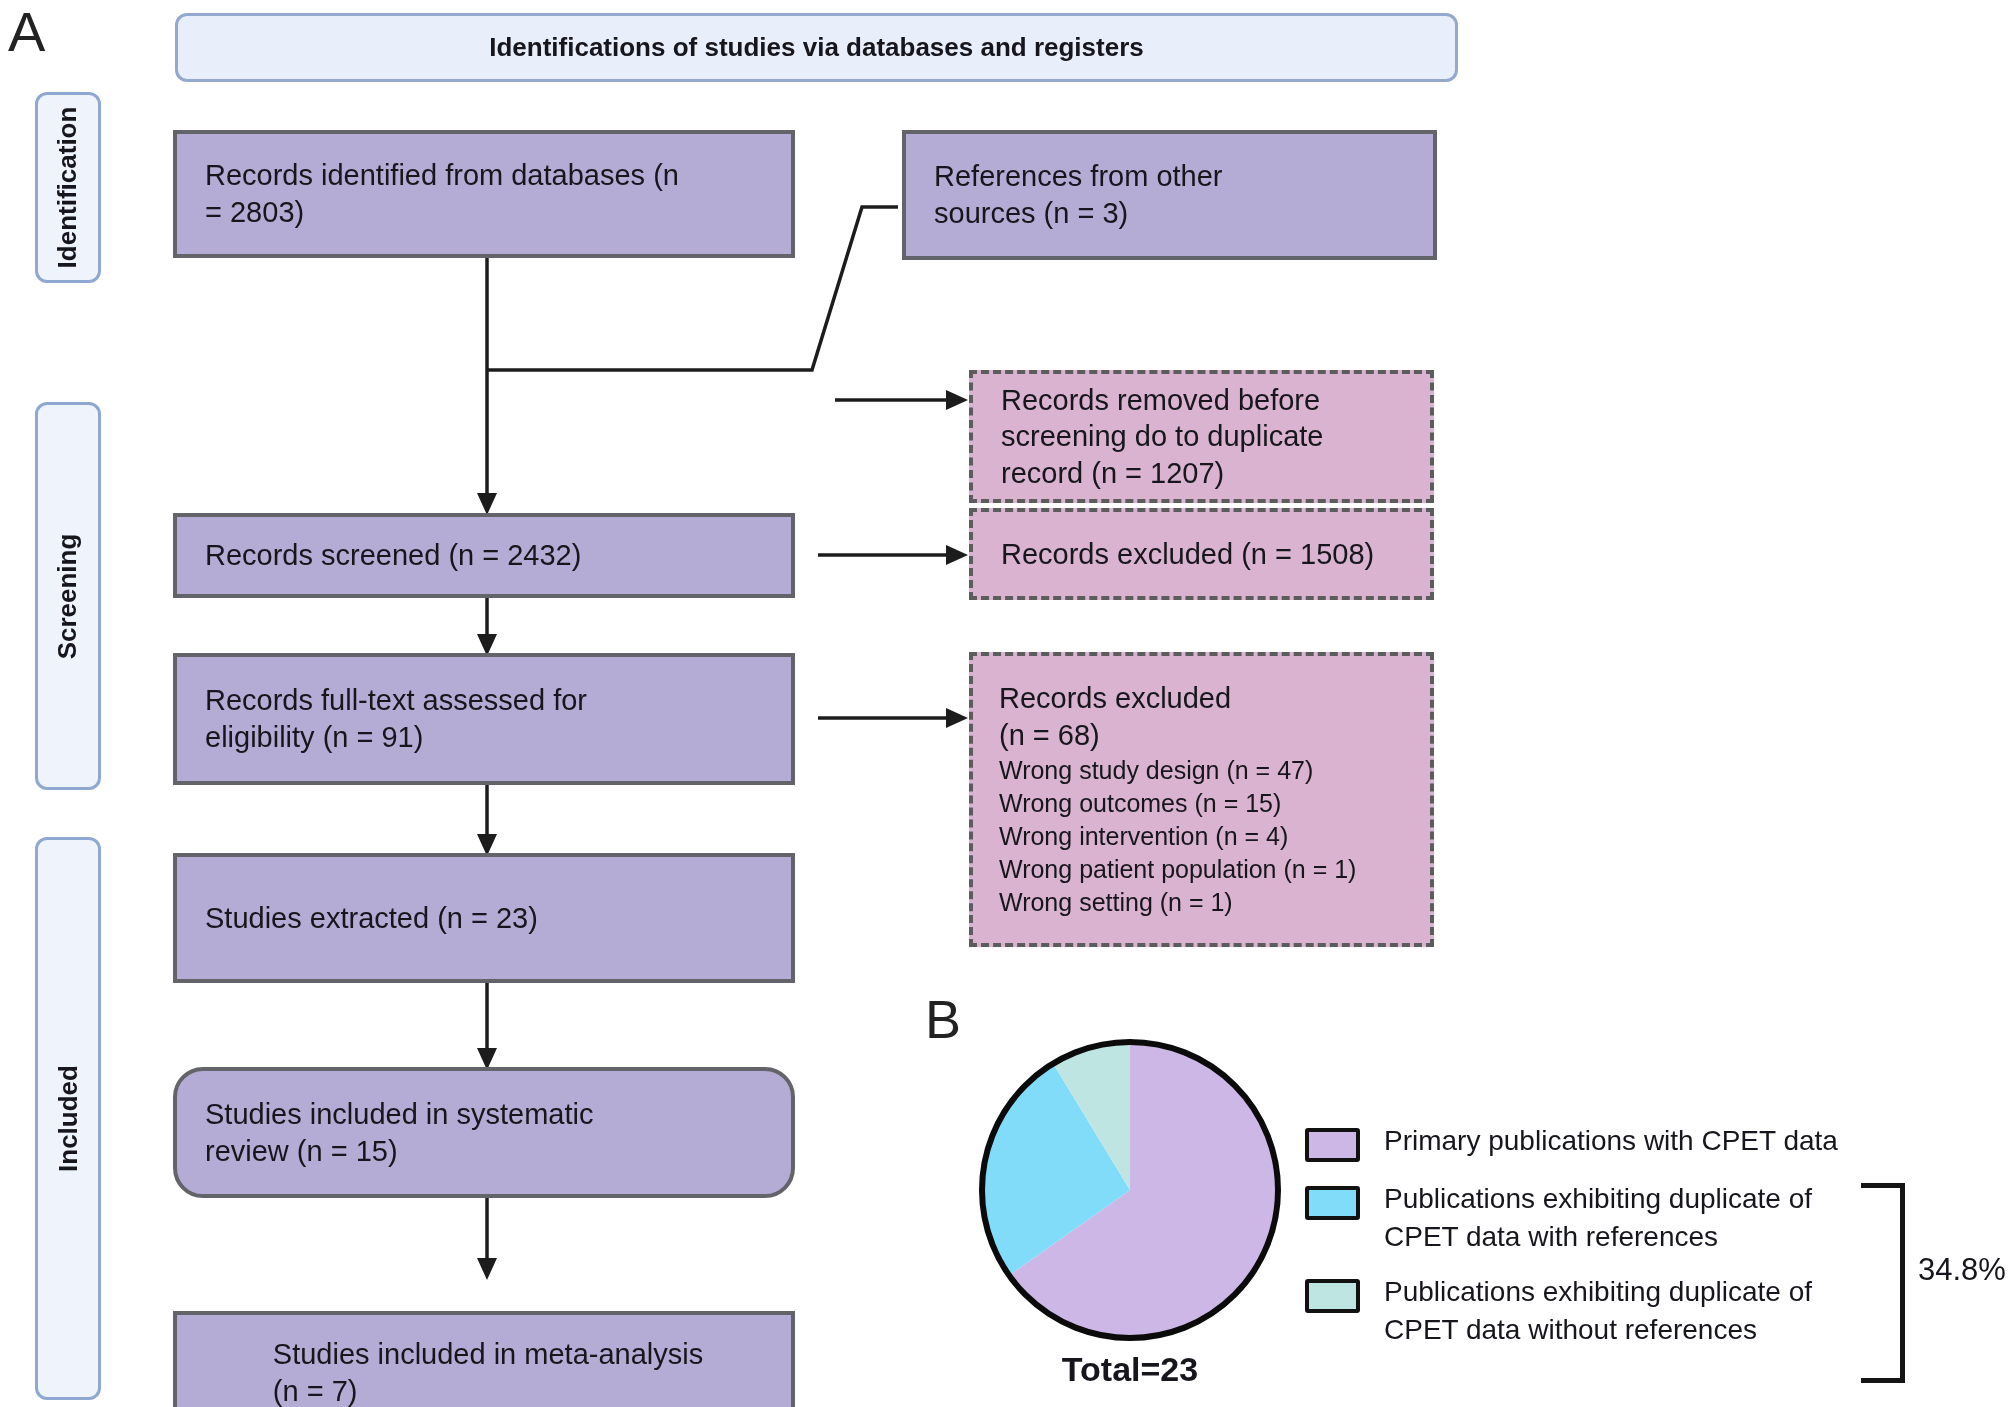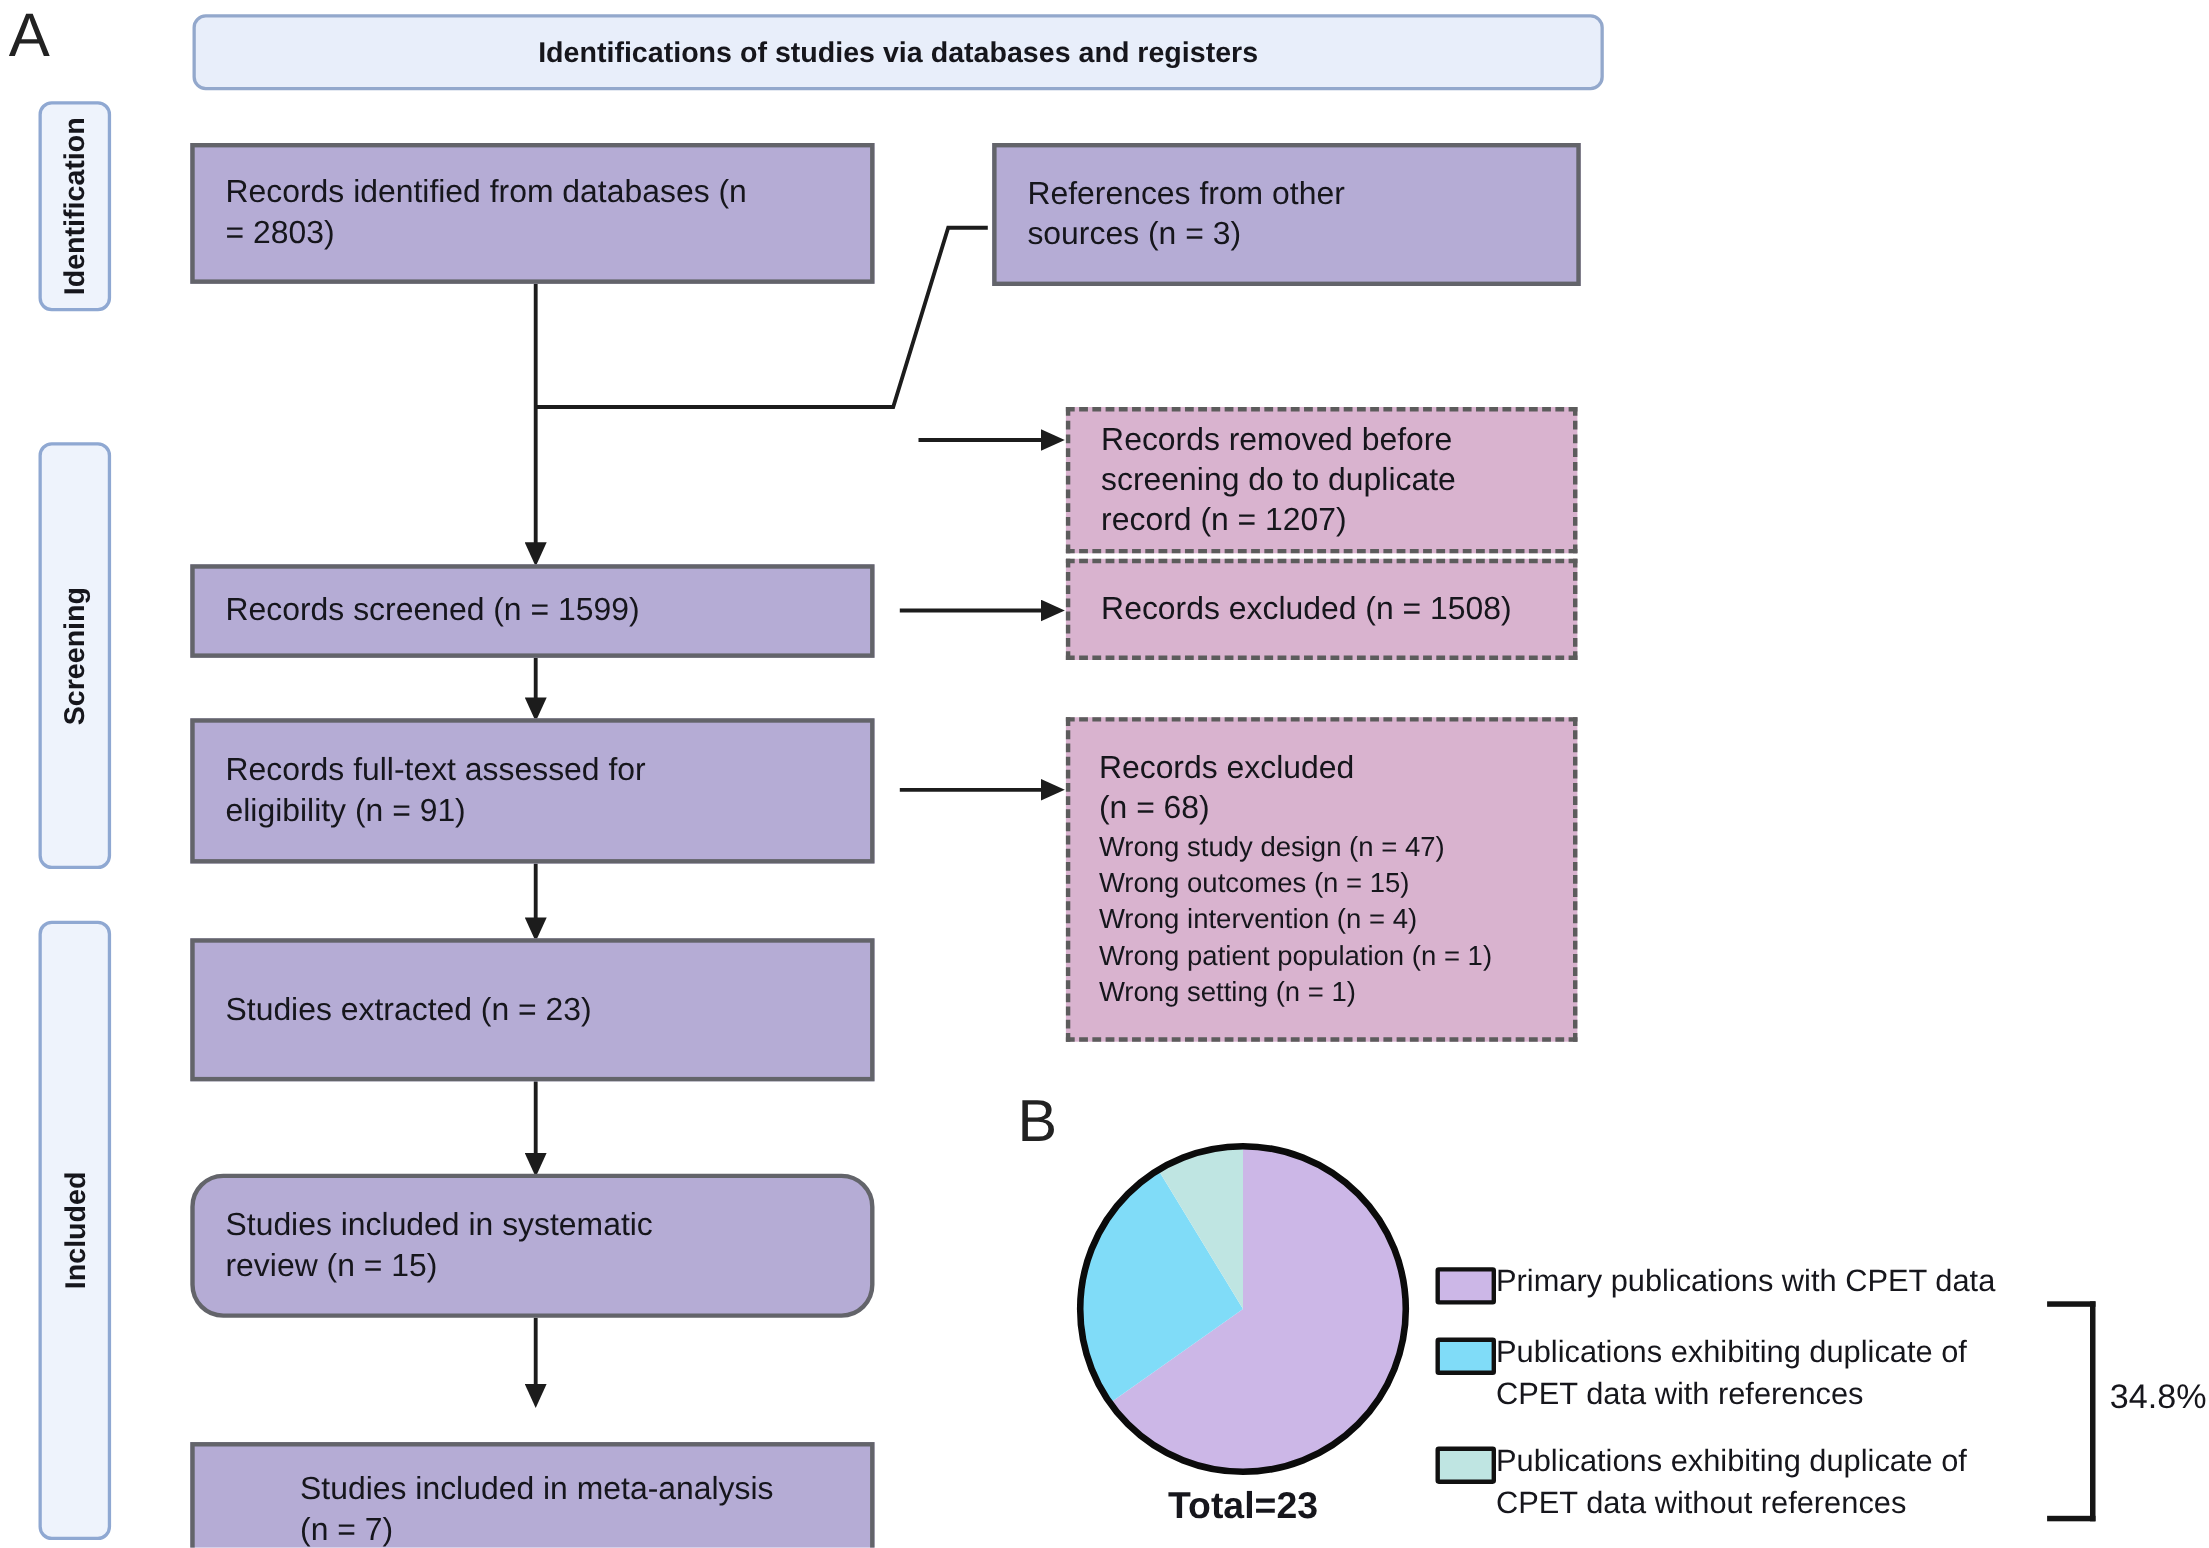--- a/index.html
+++ b/index.html
@@ -26,21 +26,21 @@
 
   .flowbox {
     display:flex; flex-direction:column; justify-content:center;
     font-size:29px; line-height:1.26; padding:8px 20px 8px 28px;
   }
   .purple { background:#b5acd5; border:4px solid #63646a; }
   .pink   { background:#d9b3cf; border:4px dashed #5c5c5c; }
   .subline { font-size:25px; line-height:1.3; }
   .reasons { font-size:25px; line-height:1.32; }
 
-  .legend-item { display:flex; margin-bottom:18px; align-items:flex-start;margin-top:24px; }
+  .legend-item { display:flex; gap:24px; margin-bottom:18px; align-items:flex-start; }
   .swatch { width:47px; height:26px; border:4px solid #111; border-radius:3px; flex:0 0 auto; margin-top:6px; }
   .legend-label { font-size:28px; line-height:1.34; }
 
   .bracket { border-top:5px solid #151515; border-right:5px solid #151515; border-bottom:5px solid #151515; }
   .pct-label { font-size:31px; }
   .total-label { font-size:34px; font-weight:bold; text-align:center; }
 
   svg.connectors { pointer-events:none; }
 </style>
 </head>
@@ -93,21 +93,21 @@
 sources (n = 3)</span>
   </div>
 
   <div class="abs flowbox pink" style="left:969px;top:330px;width:465px;height:133px;margin-top:40px;">
     <span class="pre">Records removed before
 screening do to duplicate
 record (n = 1207)</span>
   </div>
 
   <div class="abs flowbox purple" style="left:173px;top:513px;width:622px;height:85px;">
-    <span class="pre">Records screened (n = 1599)</span>
+    <span class="pre">Records screened (n = 2432)</span>
   </div>
 
   <div class="abs flowbox pink" style="left:969px;top:508px;width:465px;height:92px;">
     <span class="pre">Records excluded (n = 1508)</span>
   </div>
 
   <div class="abs flowbox purple" style="left:173px;top:653px;width:622px;height:132px;">
     <span class="pre">Records full-text assessed for
 eligibility (n = 91)</span>
   </div>

